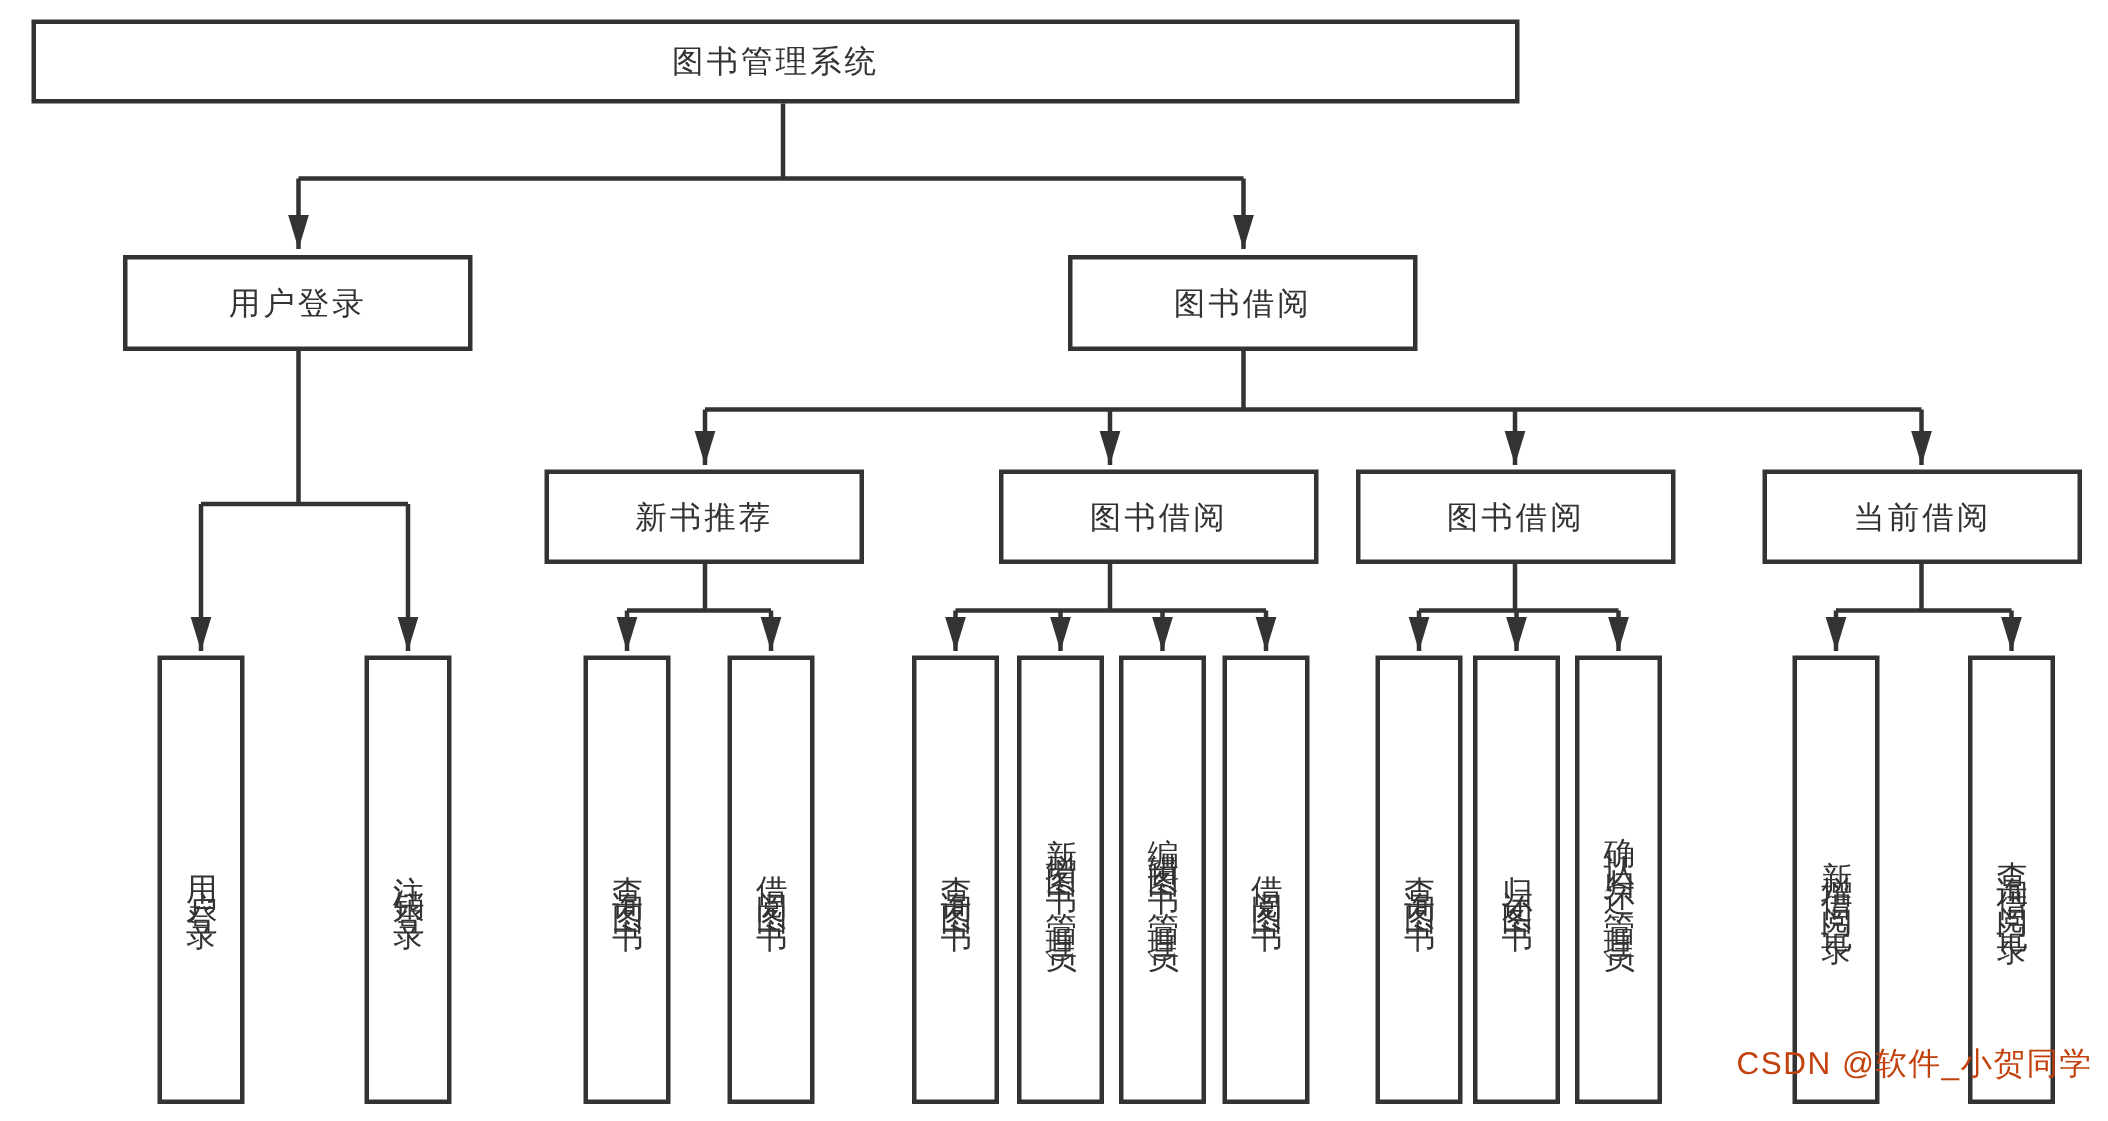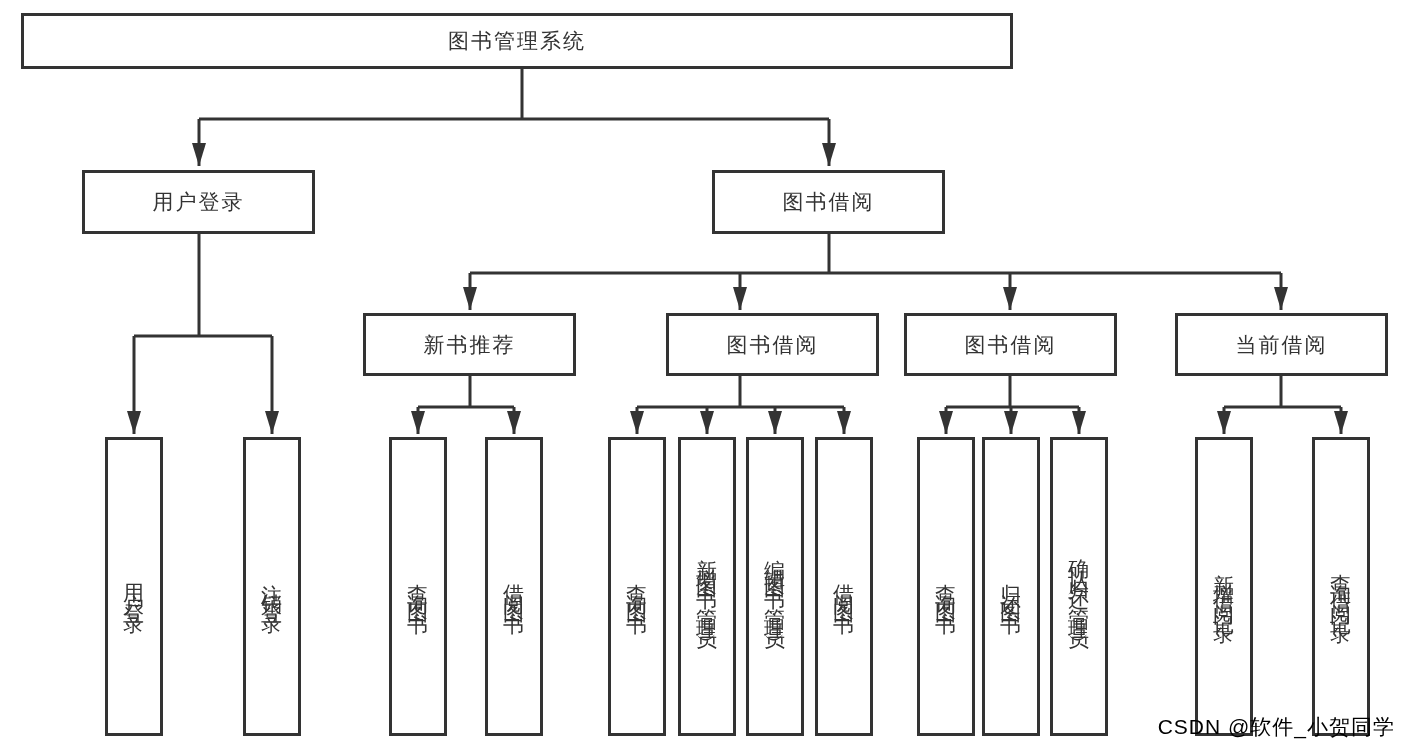--- a/index.html
+++ b/index.html
@@ -49,23 +49,23 @@
     font-size: 21px;
     line-height: 1;
     white-space: nowrap;
   }
   .lvl1 { left: 21px; top: 13px; width: 992px; height: 56px; }
   .lvl2 { top: 170px; width: 233px; height: 64px; }
   .lvl3 { top: 313px; width: 213px; height: 63px; }
   #watermark {
     position: absolute;
     right: 10px;
-    bottom: 6px;
+    bottom: 24px;
     font-size: 21px;
-    color: #000000;
+    color: #c2410c;
     letter-spacing: 1px;
     white-space: nowrap;
   }
 </style>
 </head>
 <body>
 
 <div id="stage">
 
   <svg id="connectors" width="1405" height="747" viewBox="0 0 1405 747">

